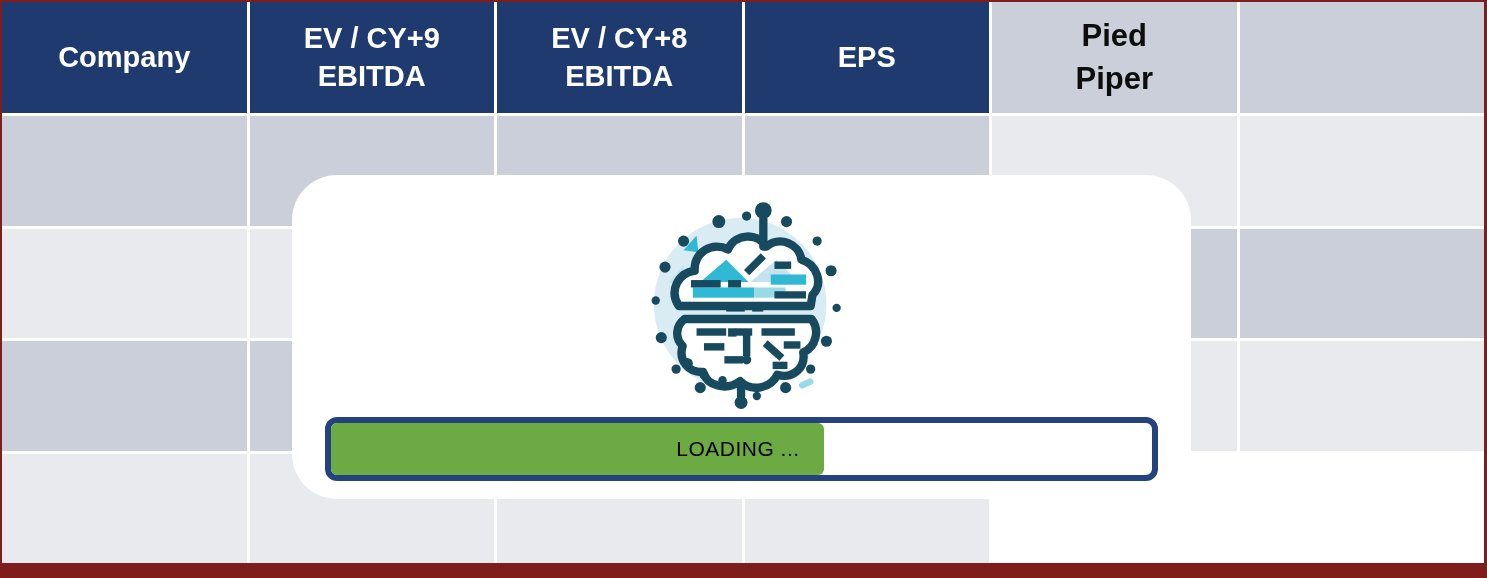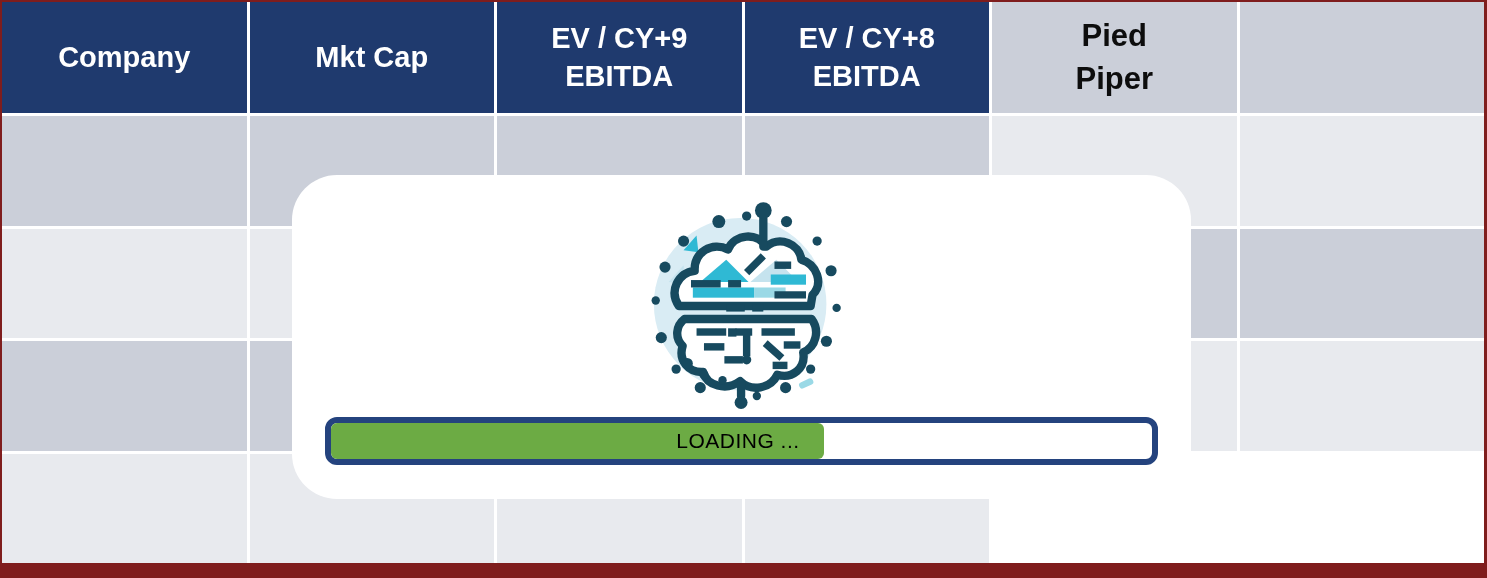--- a/index.html
+++ b/index.html
@@ -60,21 +60,21 @@
     position:absolute;
     left:50%; top:16px;
     transform:translateX(-50%);
     width:218px; height:218px;
   }
   .brain-wrap svg { width:100%; height:100%; display:block; }
 
   .progress-track {
     position:absolute;
     left:33px; top:242px;
-    width:833px; height:48px;
+    width:833px; height:64px;
     border:6px solid #24437E;
     border-radius:12px;
     background:#fff;
     overflow:hidden;
   }
   .progress-fill {
     height:100%;
     background:#6CAB44;
     border-radius:2px 6px 6px 2px;
     display:flex; align-items:center; justify-content:flex-end;
@@ -88,25 +88,25 @@
   }
 </style>
 </head>
 <body>
 
 <div class="screen">
 
   <div class="table-grid">
 
     <div class="hcell">Company</div>
-    <div class="hcell">Mkt Cap</div>
     <div class="hcell">EV / CY+9
 EBITDA</div>
     <div class="hcell">EV / CY+8
 EBITDA</div>
+    <div class="hcell">EPS</div>
 
     <div class="cell row-dark">
         <span>Pied Piper</span>
       </div>
     <div class="cell row-dark"></div>
     <div class="cell row-dark"></div>
     <div class="cell row-dark"></div>
     <div class="cell row-dark"></div>
     <div class="cell row-dark"></div>
 

